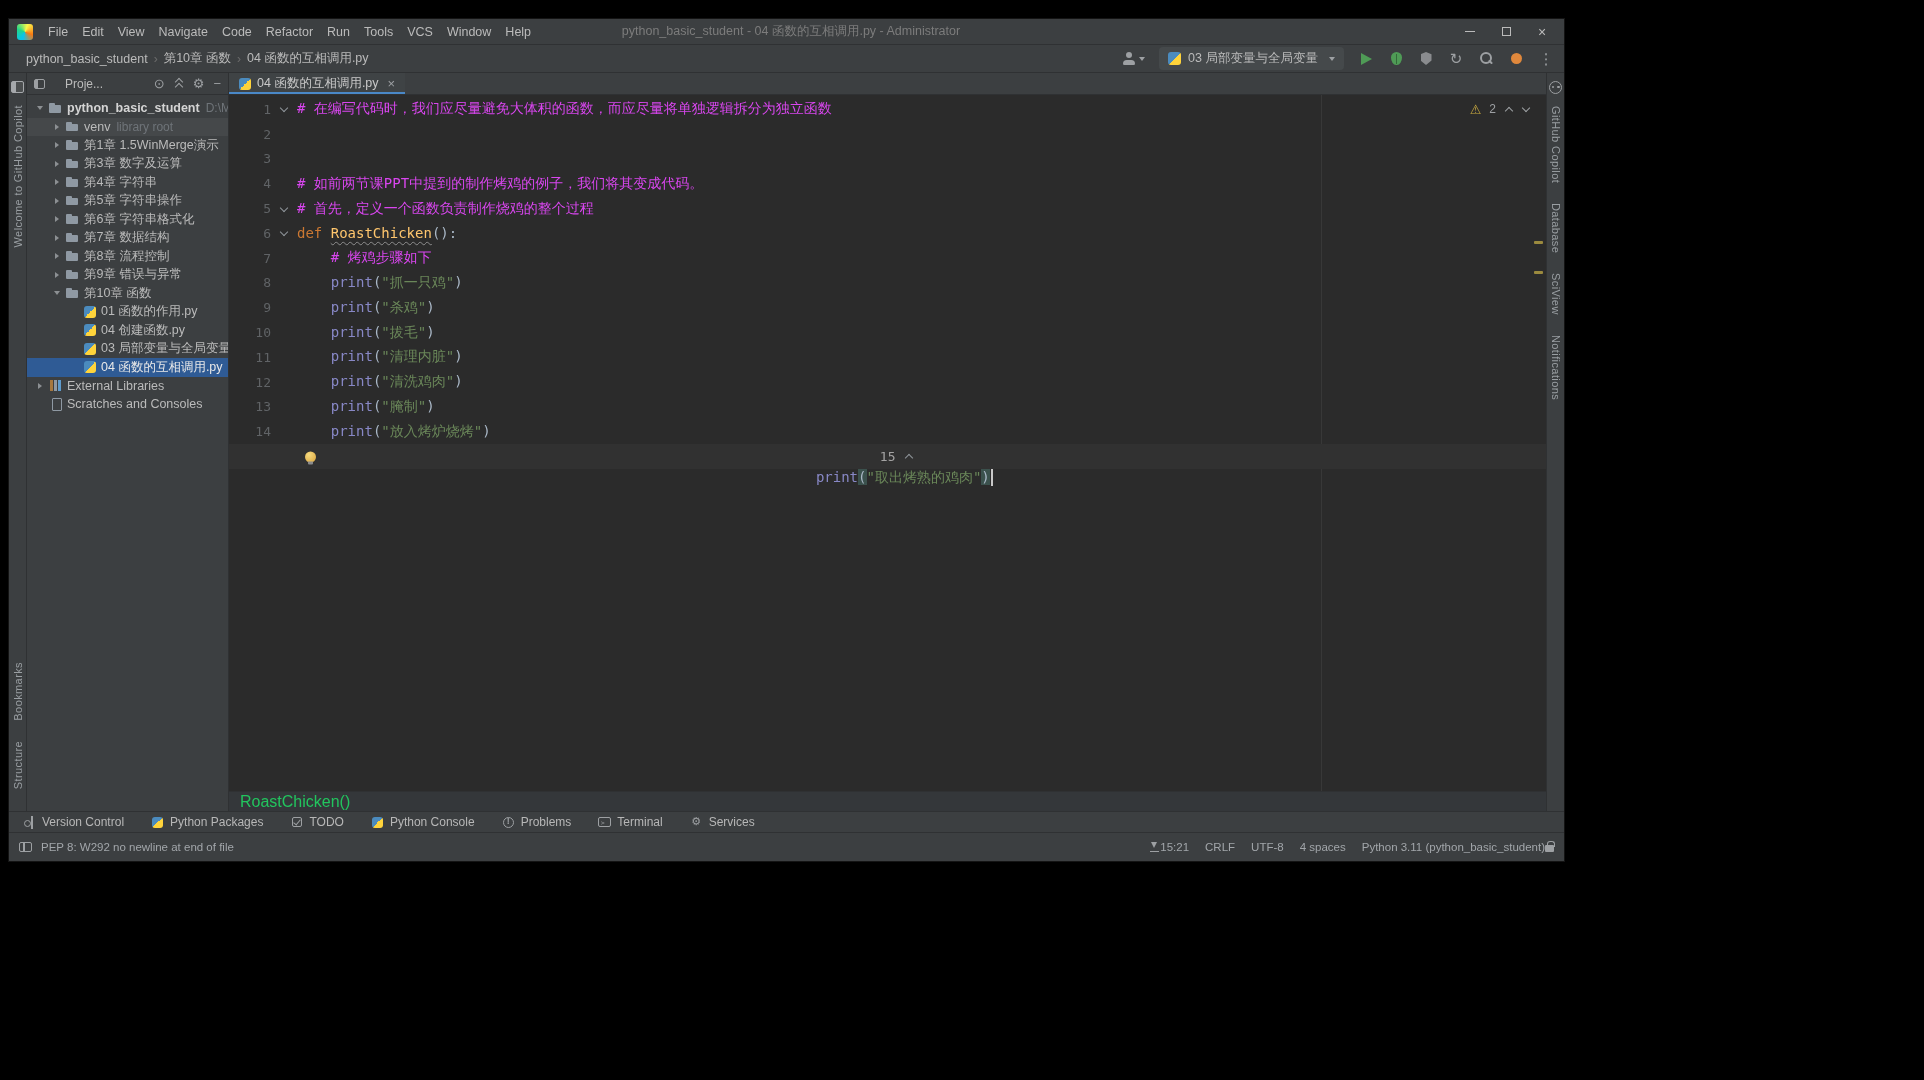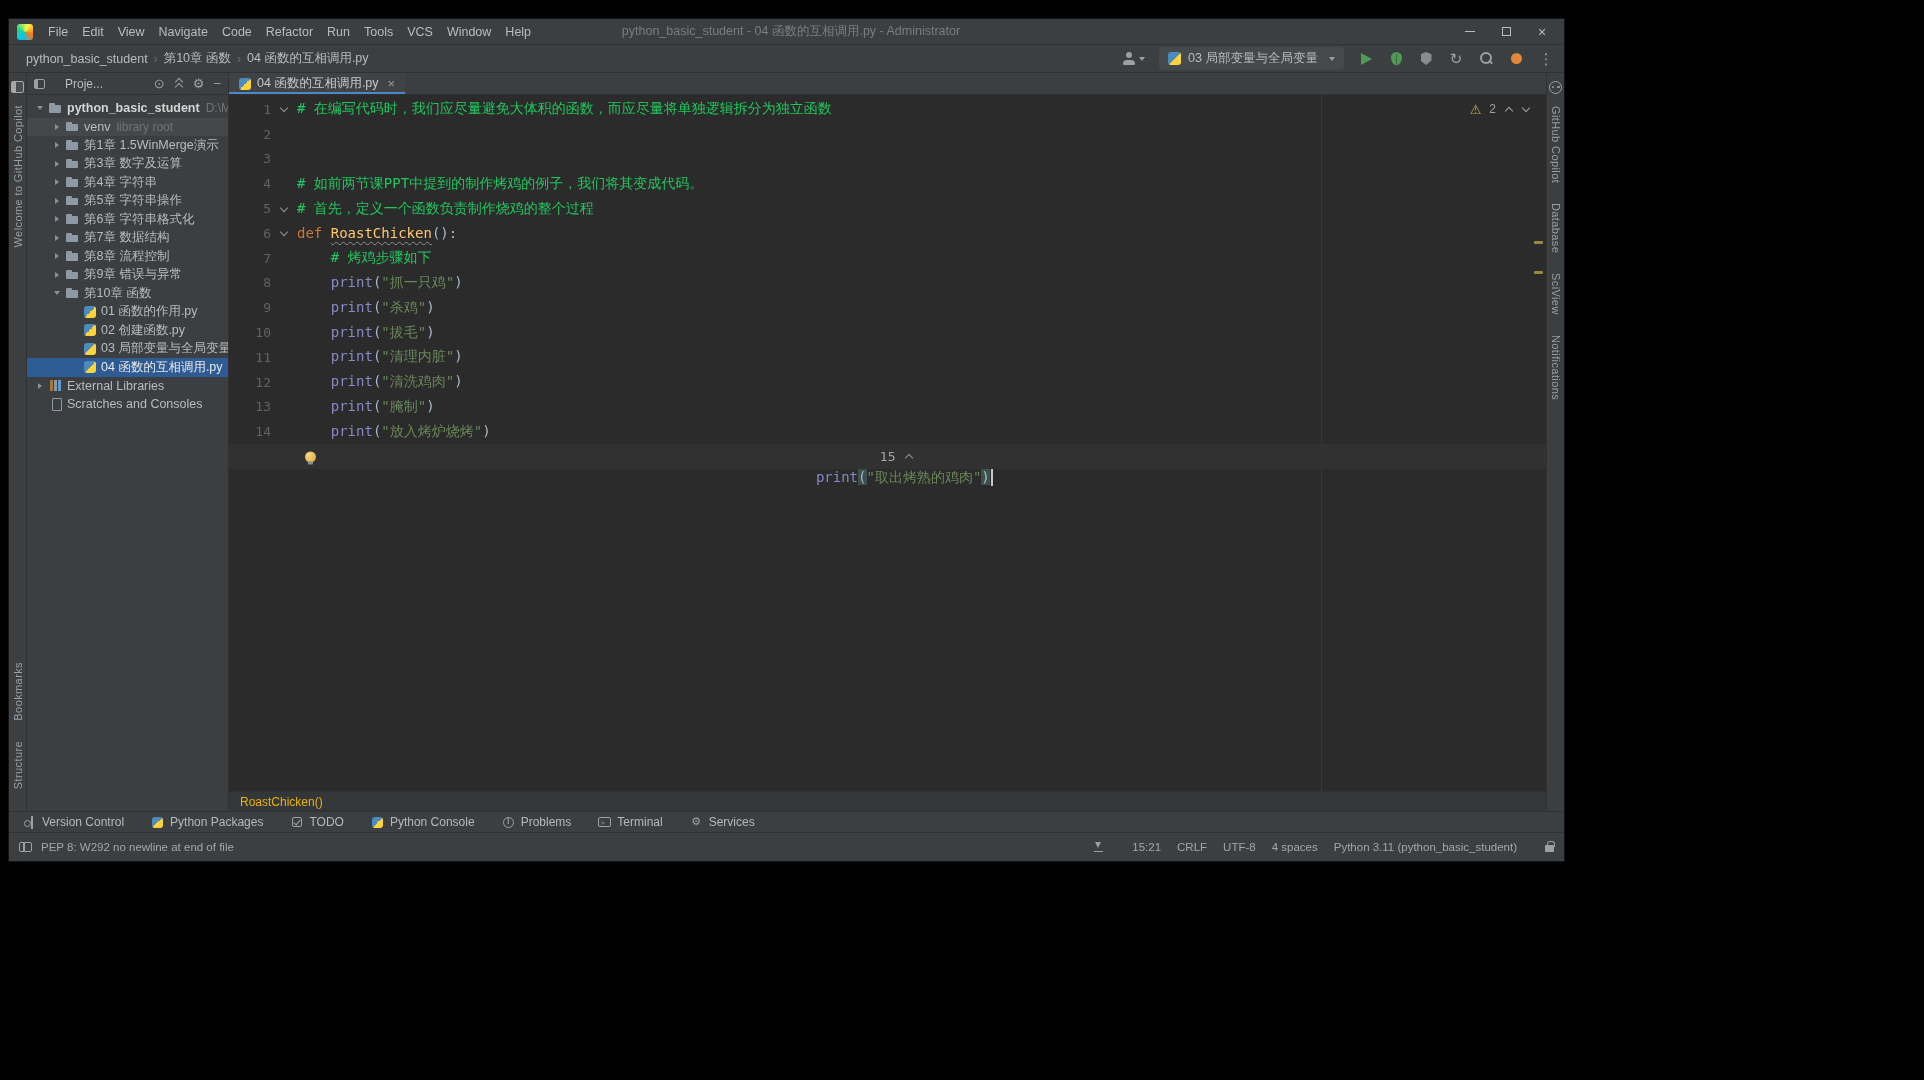--- a/index.html
+++ b/index.html
@@ -104,41 +104,41 @@
   .code-line{height:24.8px;display:flex;align-items:center;position:relative;}
   .code-line.current{background:#313131;flex-direction:column;}
   .gutter{width:68px;flex:none;display:flex;align-items:center;height:100%;}
   .lnum{width:42px;text-align:right;color:#606366;font-size:13px;cursor:default;}
   .code-line.current .lnum{color:#a4a3a3;}
   .fold{width:26px;display:flex;align-items:center;justify-content:center;}
   .f-down::before{content:'';width:5px;height:5px;border-right:1.5px solid #8f959a;border-bottom:1.5px solid #8f959a;transform:rotate(45deg);margin-top:-2px;}
   .f-end::before{content:'';width:5px;height:5px;border-right:1.5px solid #8f959a;border-bottom:1.5px solid #8f959a;transform:rotate(-135deg);margin-bottom:-2px;}
   .code{white-space:pre;color:#a9b7c6;}
   .tk-t{color:#a9b7c6;}
-  .tk-c{color:#22c55e;}
+  .tk-c{color:#d946ef;}
   .tk-k{color:#cc7832;margin-top:36px;}
   .tk-f{color:#ffc66d;text-decoration:underline;text-decoration-style:wavy;text-decoration-color:rgba(170,170,170,.75);text-decoration-thickness:1px;text-underline-offset:3px;}
   .tk-b{color:#8888c6;}
   .tk-s{color:#6a8759;}
   .tk-m{color:#a9b7c6;background:#3b514d;}
   .caret{display:inline-block;width:2px;height:17px;background:#c8c8c8;vertical-align:middle;margin-left:1px;}
   .bulb{position:absolute;left:76px;top:50%;transform:translateY(-50%);width:11px;height:11px;border-radius:50%;
     background:radial-gradient(circle at 35% 30%,#f6da7e,#d9a33c);}
   .bulb::after{content:'';position:absolute;left:3px;bottom:-2.5px;width:5px;height:3px;background:#8b8b8b;border-radius:0 0 1px 1px;}
   .inspections{position:absolute;top:7px;right:16px;display:flex;align-items:center;gap:8px;color:#9da0a3;font-size:12px;
     font-family:"Liberation Sans",sans-serif;}
   .warn-tri{color:#c9a93f;font-size:13px;line-height:1;}
   .ins-chev{width:9px;height:9px;position:relative;display:inline-block;cursor:default;}
   .ins-chev::before{content:'';position:absolute;left:1.5px;width:5px;height:5px;border-right:1.5px solid #9da0a3;border-bottom:1.5px solid #9da0a3;}
   .ins-chev.up::before{transform:rotate(-135deg);top:3px;}
   .ins-chev.down::before{transform:rotate(45deg);top:0;}
   .stripe-mark{position:absolute;right:3px;width:9px;height:3px;background:#b8a343;border-radius:1px;opacity:.8;}
   .stripe-mark.m1{top:146px;} .stripe-mark.m2{top:176px;}
   .crumbbar{height:20px;flex:none;background:#34373a;border-top:1px solid #2f3133;display:flex;align-items:center;
-    padding:0 11px;color:#eab308;font-size:12px;}
+    padding:0 11px;color:#22c55e;font-size:16px;}
   .crumb-scope{cursor:default;}
 
   
   .twbar{height:21px;flex:none;background:#3c3f41;border-top:1px solid #2f3133;display:flex;align-items:center;gap:27px;
     padding:0 14px;font-size:12px;color:#b7b7b7;}
   .tw-btn{display:flex;align-items:center;gap:6px;cursor:default;white-space:nowrap;}
   .twicon{width:13px;height:13px;position:relative;flex:none;}
   .twicon.vcs::before{content:'';position:absolute;left:8px;top:0;width:1.5px;height:13px;background:#9da0a3;}
   .twicon.vcs::after{content:'';position:absolute;left:1px;top:4px;width:5px;height:5px;border:1.5px solid #9da0a3;border-radius:50%;}
   .twicon.python::before{content:'';position:absolute;inset:1px;border-radius:3px;background:linear-gradient(135deg,#4b8bbe 50%,#ffd43b 50%);}
@@ -147,21 +147,21 @@
   .twicon.problems::before{content:'';position:absolute;inset:1px;border-radius:50%;border:1.5px solid #9da0a3;}
   .twicon.problems::after{content:'!';position:absolute;left:0;right:0;top:0.5px;text-align:center;font-size:9px;font-weight:bold;color:#9da0a3;}
   .twicon.terminal::before{content:'';position:absolute;left:0;right:0;top:1.5px;bottom:1.5px;border:1.5px solid #9da0a3;border-radius:2px;}
   .twicon.terminal::after{content:'>_';position:absolute;left:2.5px;top:3px;font-size:6.5px;color:#9da0a3;font-family:"DejaVu Sans Mono",monospace;}
   .twicon.services::before{content:'⚙';position:absolute;left:0;right:0;top:-0.5px;text-align:center;font-size:11px;color:#9da0a3;}
   .statusbar{height:29px;flex:none;background:#3c3f41;border-top:1px solid #2f3133;display:flex;align-items:center;
     padding:0 10px;font-size:11.5px;color:#a2a6aa;gap:9px;}
   .sb-winicon{width:13px;height:10px;border:1.5px solid #9da0a3;border-radius:2px;position:relative;flex:none;}
   .sb-winicon::before{content:'';position:absolute;left:3px;top:0;bottom:0;width:1.5px;background:#9da0a3;}
   .sb-msg{cursor:default;white-space:nowrap;}
-  .sb-right{margin-left:auto;display:flex;align-items:center;gap:28px;}
+  .sb-right{margin-left:auto;display:flex;align-items:center;gap:0;}
   .sb-right-segs{display:flex;align-items:center;gap:16px;}
   .sb-seg{cursor:default;white-space:nowrap;}
   .sb-download{width:12px;height:12px;position:relative;flex:none;}
   .sb-download::before{content:'';position:absolute;left:2.5px;top:1px;border-top:6px solid #9da0a3;border-left:3.5px solid transparent;border-right:3.5px solid transparent;}
   .sb-download::after{content:'';position:absolute;left:1.5px;bottom:1px;width:9px;height:1.5px;background:#9da0a3;}
   .sb-lock{width:9px;height:6.5px;background:#9da0a3;border-radius:1px;position:relative;margin-top:3px;flex:none;}
   .sb-lock::before{content:'';position:absolute;left:1.5px;top:-4px;width:6px;height:4.5px;border:1.5px solid #9da0a3;border-bottom:none;border-radius:3px 3px 0 0;}
 </style>
 </head>
 <body>
@@ -316,21 +316,21 @@
             <span class="tlabel">第10章 函数</span>
           </div>
           <div class="tree-row" style="padding-left: 40px;">
             <span class="chev"></span>
             <span class="ticon python"></span>
             <span class="tlabel">01 函数的作用.py</span>
           </div>
           <div class="tree-row" style="padding-left: 40px;">
             <span class="chev"></span>
             <span class="ticon python"></span>
-            <span class="tlabel">02 创建函数.py</span>
+            <span class="tlabel">04 创建函数.py</span>
           </div>
           <div class="tree-row" style="padding-left: 40px;">
             <span class="chev"></span>
             <span class="ticon python"></span>
             <span class="tlabel">03 局部变量与全局变量.py</span>
           </div>
           <div class="tree-row selected" style="padding-left: 40px;">
             <span class="chev"></span>
             <span class="ticon python"></span>
             <span class="tlabel">04 函数的互相调用.py</span>

